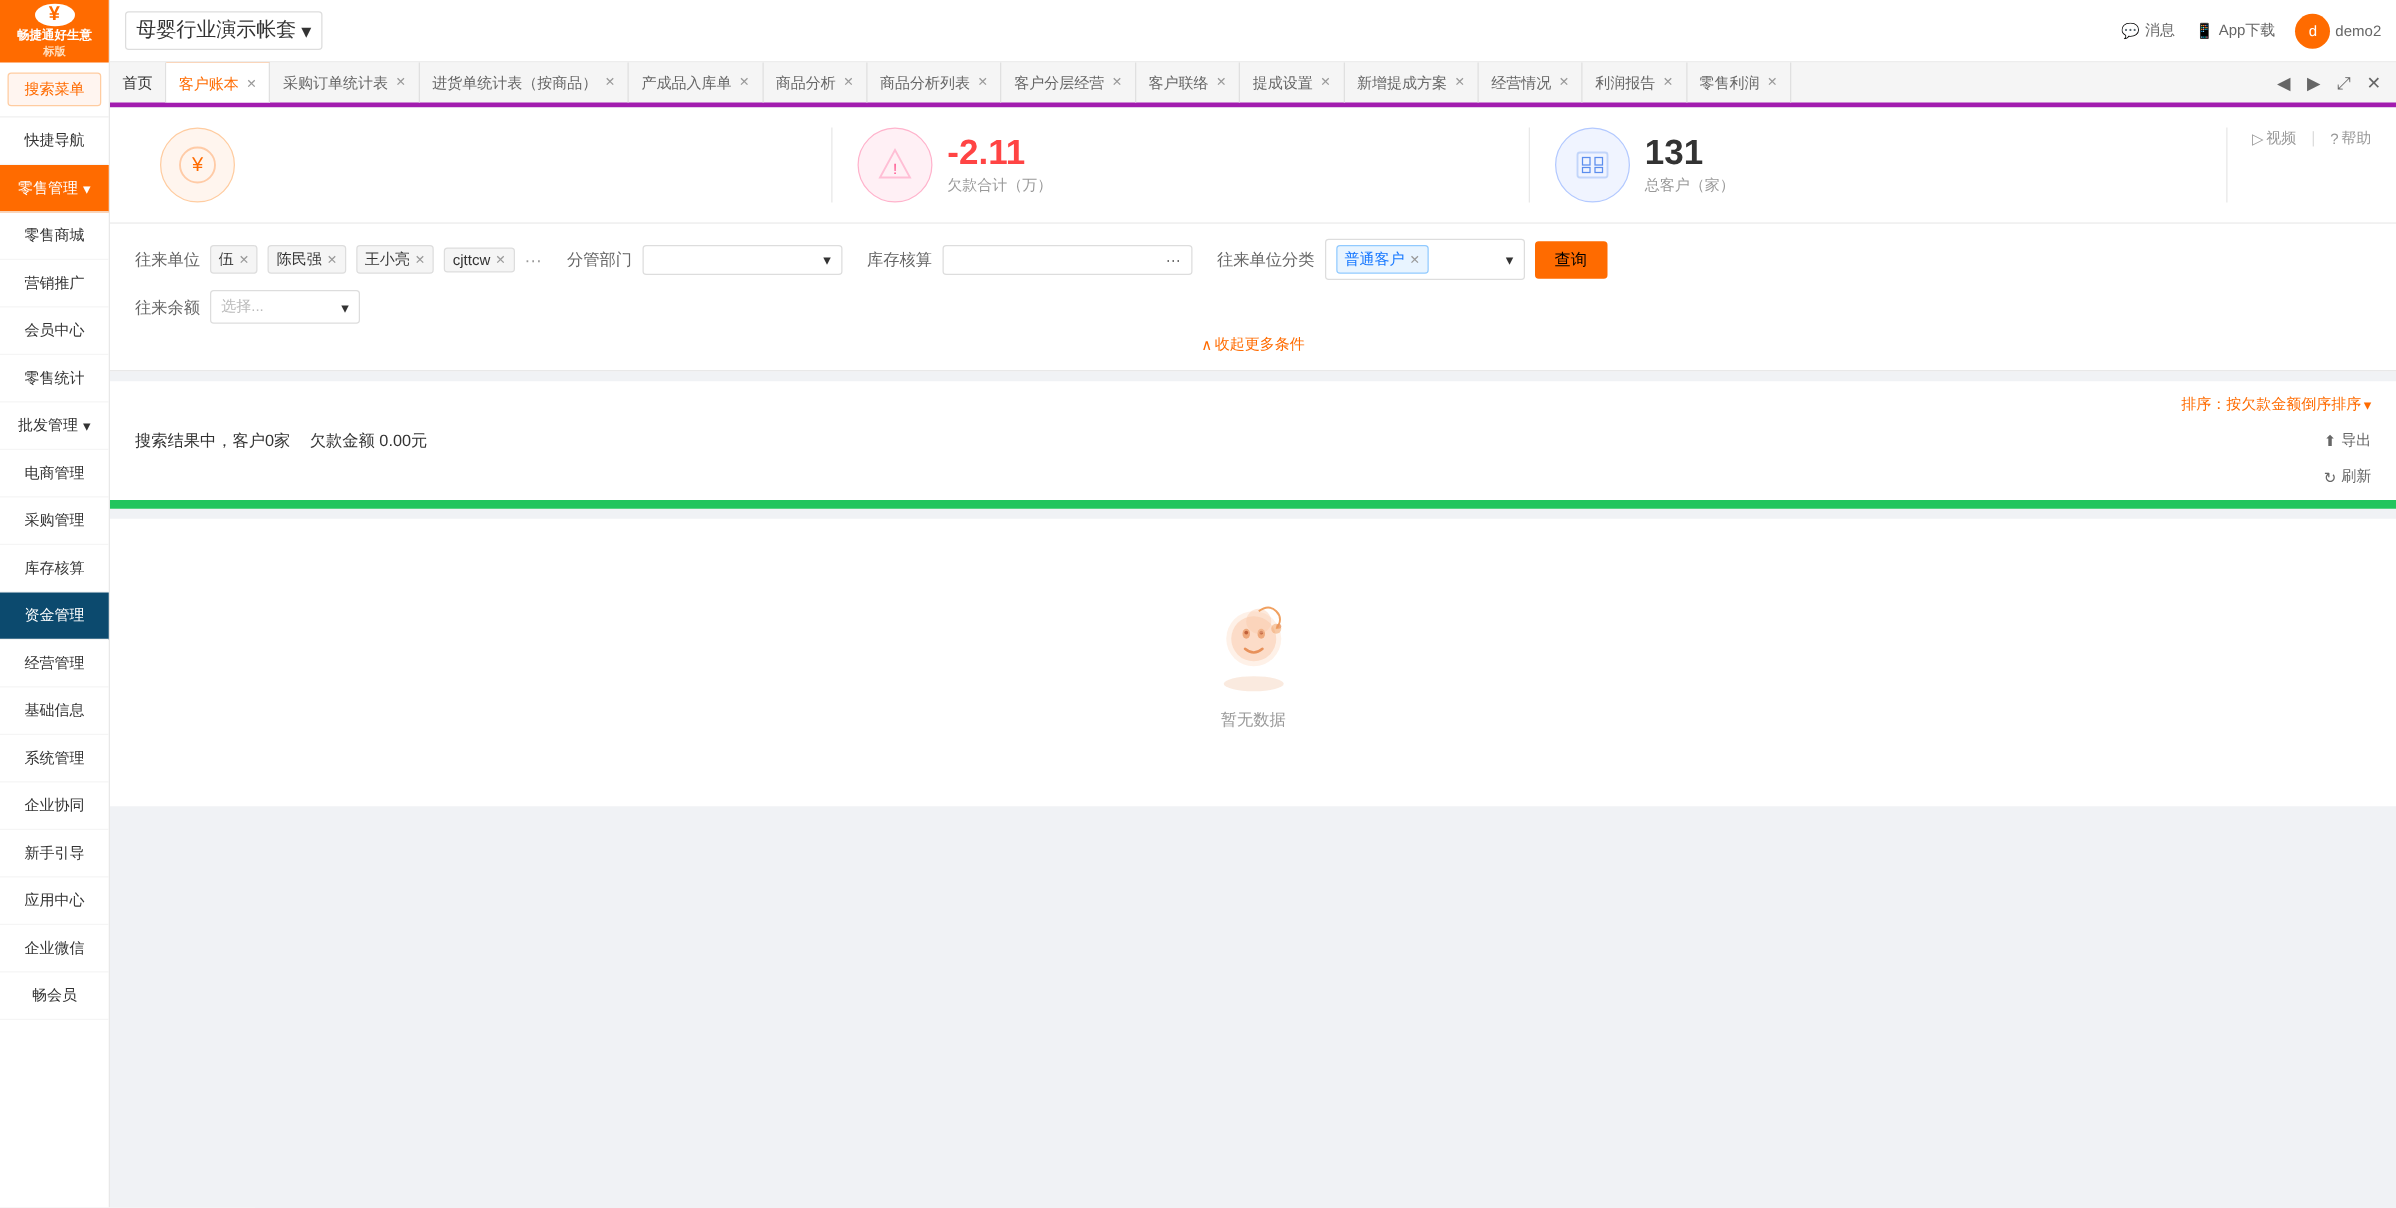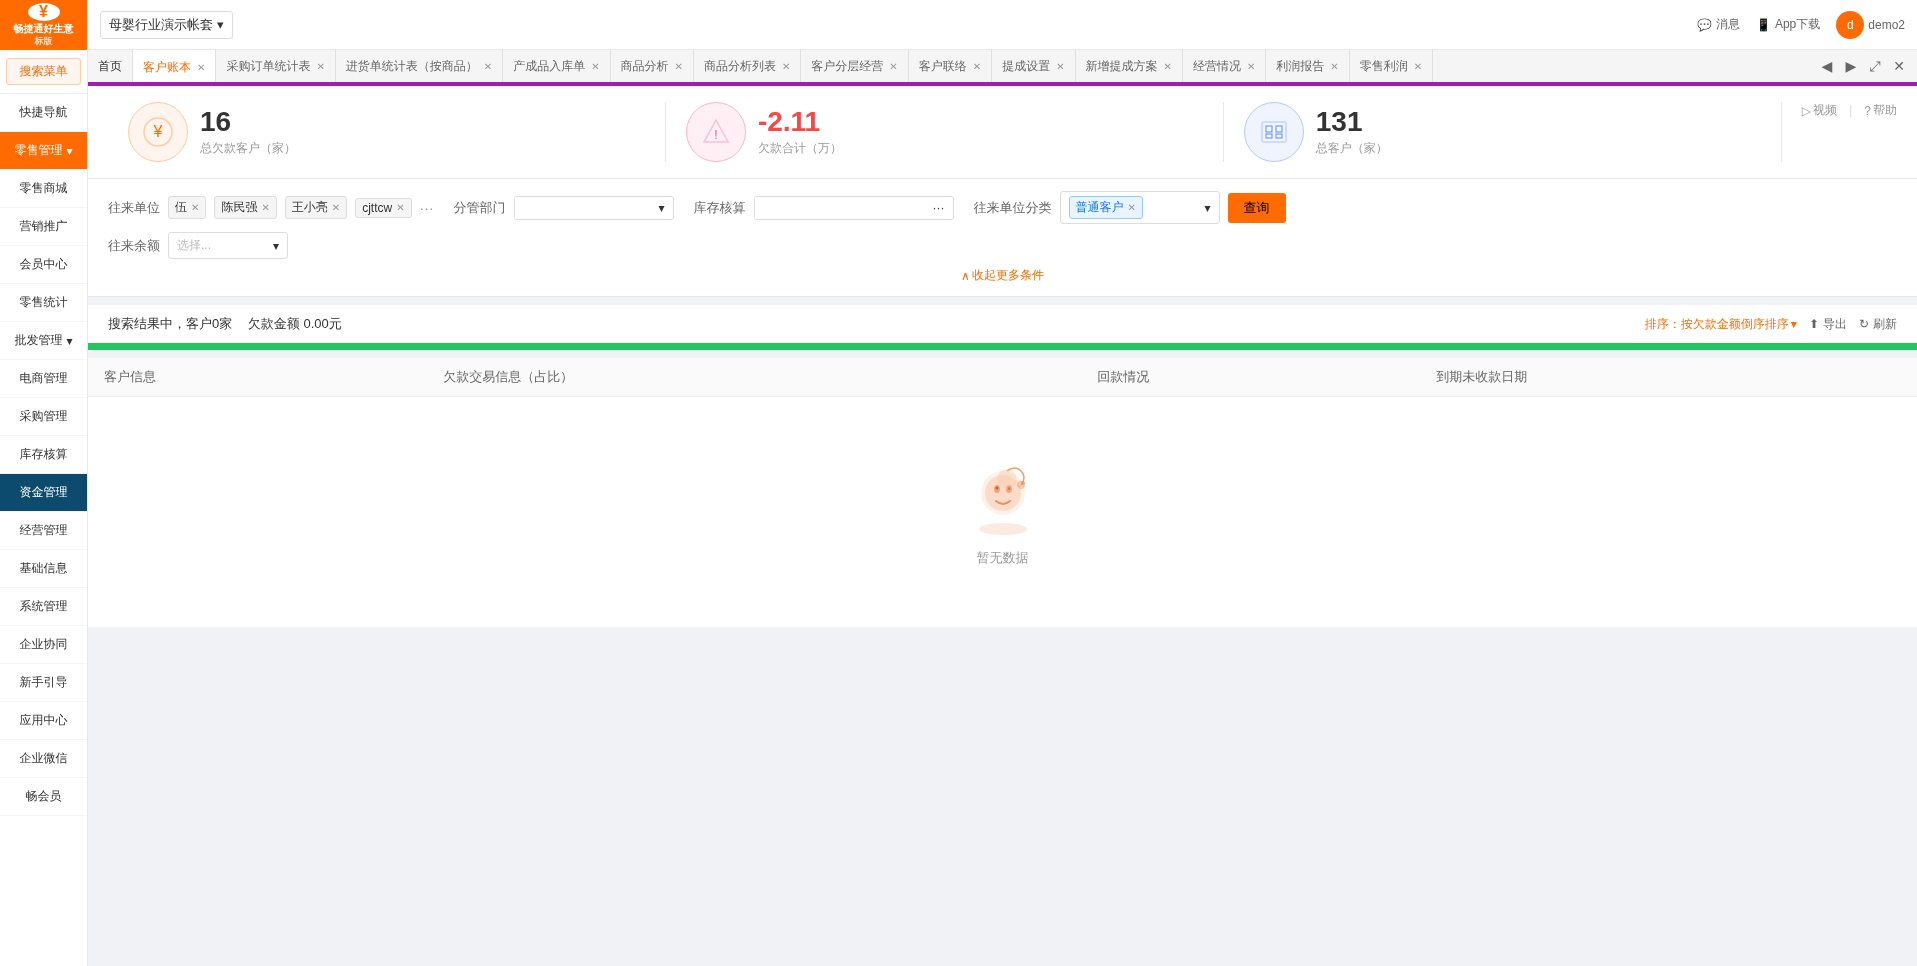--- a/index.html
+++ b/index.html
@@ -13,21 +13,21 @@
     .sidebar-search { padding: 8px 6px; border-bottom: 1px solid #f0f0f0; }
     .sidebar-search-btn { width: 100%; background: #fff5f0; border: 1px solid #ffcca0; border-radius: 3px; padding: 4px; text-align: center; color: #ff6b00; font-size: 12px; cursor: pointer; }
     .sidebar-nav-item { padding: 10px 6px; text-align: center; font-size: 12px; color: #333; cursor: pointer; border-bottom: 1px solid #f5f5f5; display: flex; flex-direction: column; align-items: center; gap: 2px; }
     .sidebar-nav-item.active { background: #ff6b00; color: #fff; }
 
     
     .main { flex: 1; display: flex; flex-direction: column; overflow: hidden; }
 
     
     .topbar { height: 50px; background: #fff; border-bottom: 1px solid #e8e8e8; display: flex; align-items: center; padding: 0 12px; gap: 8px; flex-shrink: 0; }
-    .store-selector { display: flex; align-items: center; gap: 4px; color: #333; font-size: 13px; cursor: pointer; border: 1px solid #ddd; border-radius: 3px; padding: 4px 8px; justify-content: center; }
+    .store-selector { display: flex; align-items: center; gap: 4px; color: #333; font-size: 16px; cursor: pointer; border: 1px solid #ddd; border-radius: 3px; padding: 4px 8px; justify-content: center; }
     .topbar-right { margin-left: auto; display: flex; align-items: center; gap: 16px; }
     .topbar-btn { display: flex; align-items: center; gap: 4px; color: #666; font-size: 12px; cursor: pointer; }
     .avatar { width: 28px; height: 28px; border-radius: 50%; background: #ff6b00; display: flex; align-items: center; justify-content: center; color: #fff; font-size: 12px; }
 
     
     .tabbar { height: 36px; background: #f5f5f5; border-bottom: 4px solid #a21caf; display: flex; align-items: center; overflow: hidden; flex-shrink: 0; }
     .tab-item { height: 36px; padding: 0 10px; display: flex; align-items: center; gap: 4px; font-size: 12px; color: #666; cursor: pointer; border-right: 1px solid #e0e0e0; white-space: nowrap; flex-shrink: 0; }
     .tab-item.active { background: #fff; color: #ff6b00; border-top: 2px solid #ff6b00; }
     .tab-item.home { color: #333; }
     .tab-close { font-size: 10px; color: #999; margin-left: 2px; }
@@ -60,21 +60,21 @@
     .filter-more { color: #999; cursor: pointer; font-size: 14px; }
     .filter-select { display: flex; align-items: center; gap: 4px; border: 1px solid #ddd; border-radius: 3px; padding: 4px 8px; font-size: 12px; color: #333; cursor: pointer; min-width: 120px; }
     .filter-input-tag { display: inline-flex; align-items: center; gap: 4px; background: #e8f4ff; border: 1px solid #91caff; border-radius: 3px; padding: 2px 6px; font-size: 12px; color: #1677ff; }
     .collapse-btn { color: #ff6b00; font-size: 12px; cursor: pointer; display: flex; align-items: center; gap: 2px; }
     .search-btn { background: #ff6b00; color: #000000; border: none; border-radius: 3px; padding: 6px 16px; font-size: 13px; cursor: pointer; flex-shrink: 0; }
 
     
     .table-area { background: #fff; margin-top: 8px; }
     .table-header-bar { display: flex; align-items: center; justify-content: space-between; padding: 10px 20px; border-bottom: 7px solid #22c55e; }
     .search-result-info { font-size: 13px; color: #333; }
-    .table-actions { display: flex; align-items: flex-end; gap: 12px; }
+    .table-actions { display: flex; align-items: flex-end; gap: 12px; flex-direction: column; }
     .table-action-btn { font-size: 12px; color: #666; cursor: pointer; display: flex; align-items: center; gap: 4px; }
     .sort-select { font-size: 12px; color: #ff6b00; cursor: pointer; display: flex; align-items: center; gap: 2px; }
 
     
     .data-table { width: 100%; border-collapse: collapse; }
     .data-table th { background: #fafafa; padding: 10px 16px; text-align: left; font-size: 13px; color: #666; font-weight: normal; border-bottom: 1px solid #f0f0f0; }
 
     
     .empty-state { display: flex; flex-direction: column; align-items: center; justify-content: center; padding: 60px 20px; }
     .empty-icon { width: 80px; height: 80px; margin-bottom: 12px; }
@@ -253,24 +253,20 @@
 
   <div class="content">
 
     <div class="stats-row">
       <div class="stat-card">
         <div class="stat-icon-circle orange">
           <svg width="32" height="32" viewBox="0 0 32 32" fill="none">
             <circle cx="16" cy="16" r="14" stroke="#ff6b00" stroke-width="1.5" fill="none" opacity="0.3"></circle>
             <text x="16" y="21" text-anchor="middle" font-size="16" fill="#ff6b00">¥</text>
           </svg>
-        </div>
-        <div class="stat-info">
-          <div class="stat-value">16</div>
-          <div class="stat-label">总欠款客户（家）</div>
         </div>
       </div>
 
       <div class="stat-card">
         <div class="stat-icon-circle pink">
           <svg width="32" height="32" viewBox="0 0 32 32" fill="none">
             <polygon points="16,4 28,26 4,26" stroke="#ff4d8a" stroke-width="1.5" fill="none" opacity="0.3"></polygon>
             <text x="16" y="23" text-anchor="middle" font-size="12" fill="#ff4d8a">!</text>
           </svg>
         </div>
@@ -387,32 +383,20 @@
           <span>导出</span>
         </div>
         <div class="table-action-btn">
           <span>↻</span>
           <span>刷新</span>
         </div>
       </div>
     </div>
 
     <div class="table-area">
-      <table class="data-table">
-        <thead>
-          <tr>
-            <th>客户信息</th>
-            <th>欠款交易信息（占比）</th>
-            <th>回款情况</th>
-            <th>到期未收款日期</th>
-          </tr>
-        </thead>
-        <tbody>
-        </tbody>
-      </table>
 
       <div class="empty-state">
         <div class="empty-icon">
           <svg width="80" height="80" viewBox="0 0 80 80" fill="none" xmlns="http://www.w3.org/2000/svg">
             <ellipse cx="40" cy="72" rx="24" ry="6" fill="#f5d5c0" opacity="0.5"></ellipse>
             <circle cx="40" cy="36" r="22" fill="#fde8d8" opacity="0.6"></circle>
             <circle cx="40" cy="36" r="18" fill="#f9c8a8" opacity="0.5"></circle>
             <ellipse cx="34" cy="32" rx="3" ry="4" fill="#e8915a" opacity="0.7"></ellipse>
             <ellipse cx="46" cy="32" rx="3" ry="4" fill="#e8915a" opacity="0.7"></ellipse>
             <path d="M33 44 Q40 50 47 44" stroke="#e8915a" stroke-width="2" fill="none" stroke-linecap="round"></path>

